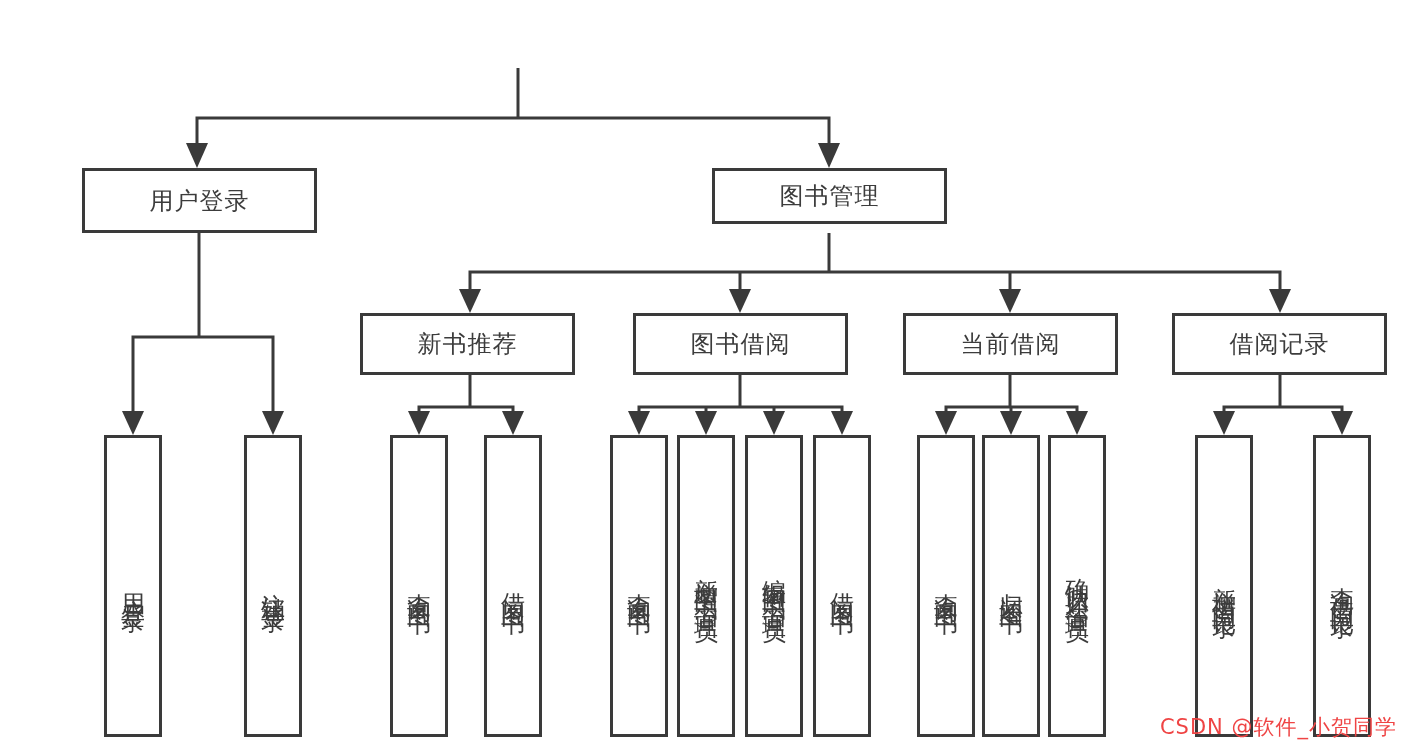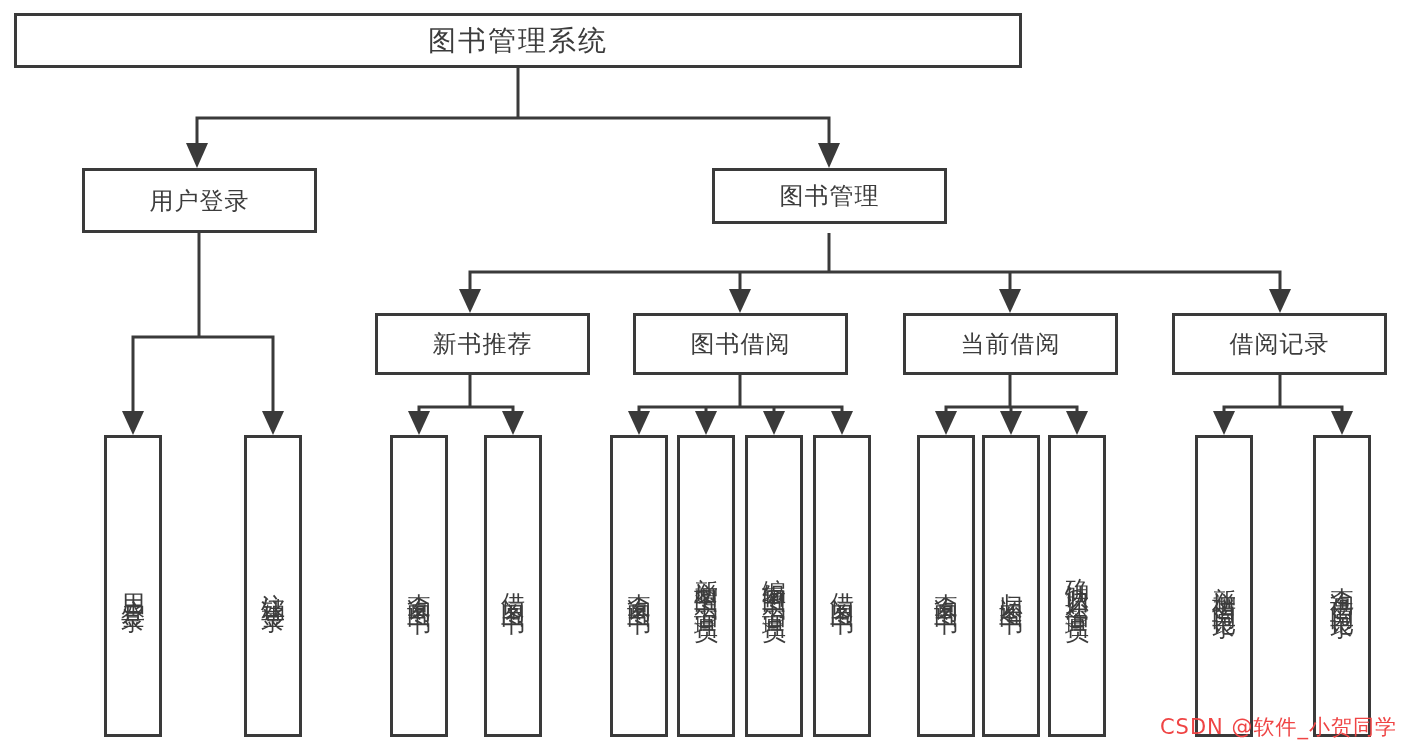--- a/index.html
+++ b/index.html
@@ -108,26 +108,25 @@
 
       <path d="M946 435 L935 411 L957 411 Z"></path>
       <path d="M1011 435 L1000 411 L1022 411 Z"></path>
       <path d="M1077 435 L1066 411 L1088 411 Z"></path>
 
       <path d="M1224 435 L1213 411 L1235 411 Z"></path>
       <path d="M1342 435 L1331 411 L1353 411 Z"></path>
     </g>
   </svg>
 
-  <div class="node h root" style="left:14px; top:13px; width:1008px; height:55px;">图书管理系统</div>
 
   <div class="node h" style="left:82px; top:168px; width:235px; height:65px;">用户登录</div>
   <div class="node h" style="left:712px; top:168px; width:235px; height:56px;">图书管理</div>
 
-  <div class="node h" style="left:375px; top:313px; width:215px; height:62px;">新书推荐</div>
+  <div class="node h" style="left:360px; top:313px; width:215px; height:62px;">新书推荐</div>
   <div class="node h" style="left:633px; top:313px; width:215px; height:62px;">图书借阅</div>
   <div class="node h" style="left:903px; top:313px; width:215px; height:62px;">当前借阅</div>
   <div class="node h" style="left:1172px; top:313px; width:215px; height:62px;">借阅记录</div>
 
   <div class="node leaf" style="left:104px; top:435px; width:58px; height:302px;">用户登录</div>
   <div class="node leaf" style="left:244px; top:435px; width:58px; height:302px;">注销登录</div>
 
   <div class="node leaf" style="left:390px; top:435px; width:58px; height:302px;">查询图书</div>
   <div class="node leaf" style="left:484px; top:435px; width:58px; height:302px;">借阅图书</div>
 

